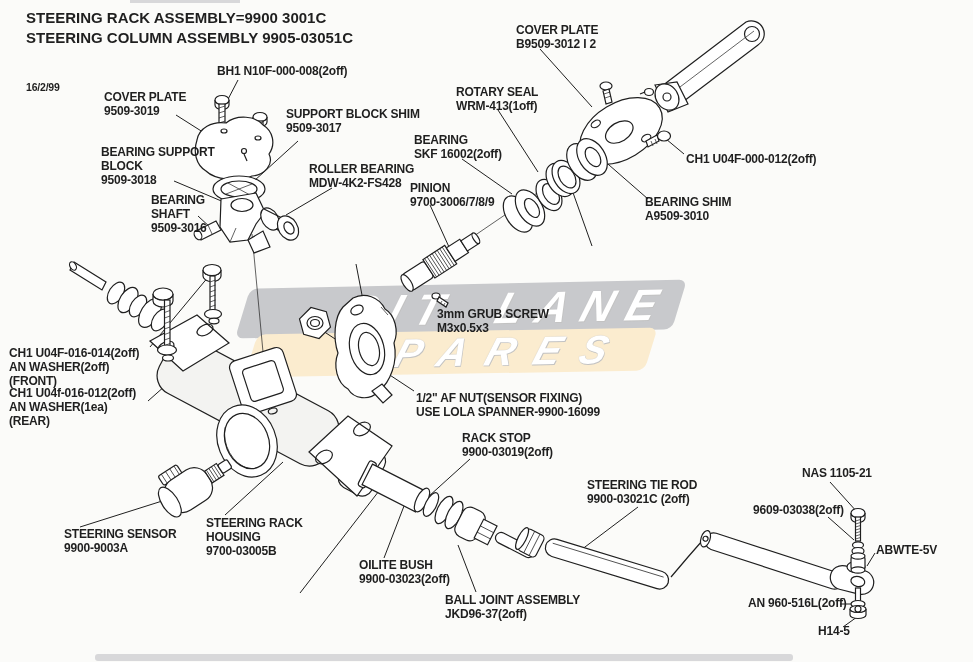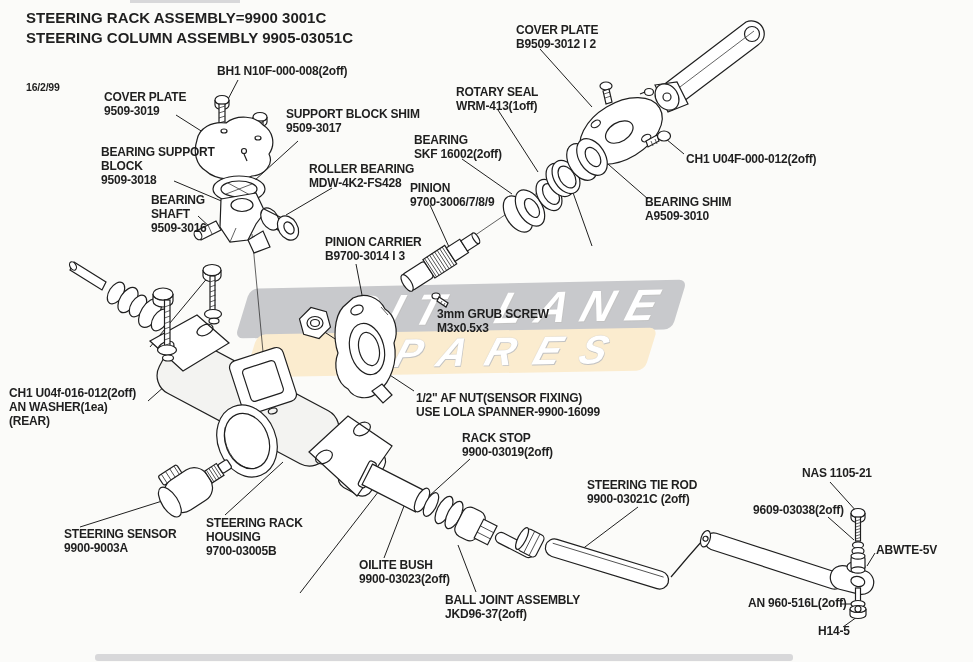--- a/index.html
+++ b/index.html
@@ -315,24 +315,25 @@
 B9509-3012 I 2</div>
   <div class="lbl" style="left:456px;top:85px">ROTARY SEAL
 WRM-413(1off)</div>
   <div class="lbl" style="left:414px;top:133px">BEARING
 SKF 16002(2off)</div>
   <div class="lbl" style="left:410px;top:181px">PINION
 9700-3006/7/8/9</div>
   <div class="lbl" style="left:686px;top:152px">CH1 U04F-000-012(2off)</div>
   <div class="lbl" style="left:645px;top:195px">BEARING SHIM
 A9509-3010</div>
-  <div class="lbl" style="left:325px;top:235px">PINION CARRIER
-B9700-3014 I 3</div>
   <div class="lbl" style="left:437px;top:307px">3mm GRUB SCREW
 M3x0.5x3</div>
+  <div class="lbl" style="left:9px;top:346px">CH1 U04F-016-014(2off)
+AN WASHER(2off)
+(FRONT)</div>
   <div class="lbl" style="left:9px;top:386px">CH1 U04f-016-012(2off)
 AN WASHER(1ea)
 (REAR)</div>
   <div class="lbl" style="left:416px;top:391px">1/2" AF NUT(SENSOR FIXING)
 USE LOLA SPANNER-9900-16099</div>
   <div class="lbl" style="left:462px;top:431px">RACK STOP
 9900-03019(2off)</div>
   <div class="lbl" style="left:587px;top:478px">STEERING TIE ROD
 9900-03021C (2off)</div>
   <div class="lbl" style="left:802px;top:466px">NAS 1105-21</div>

